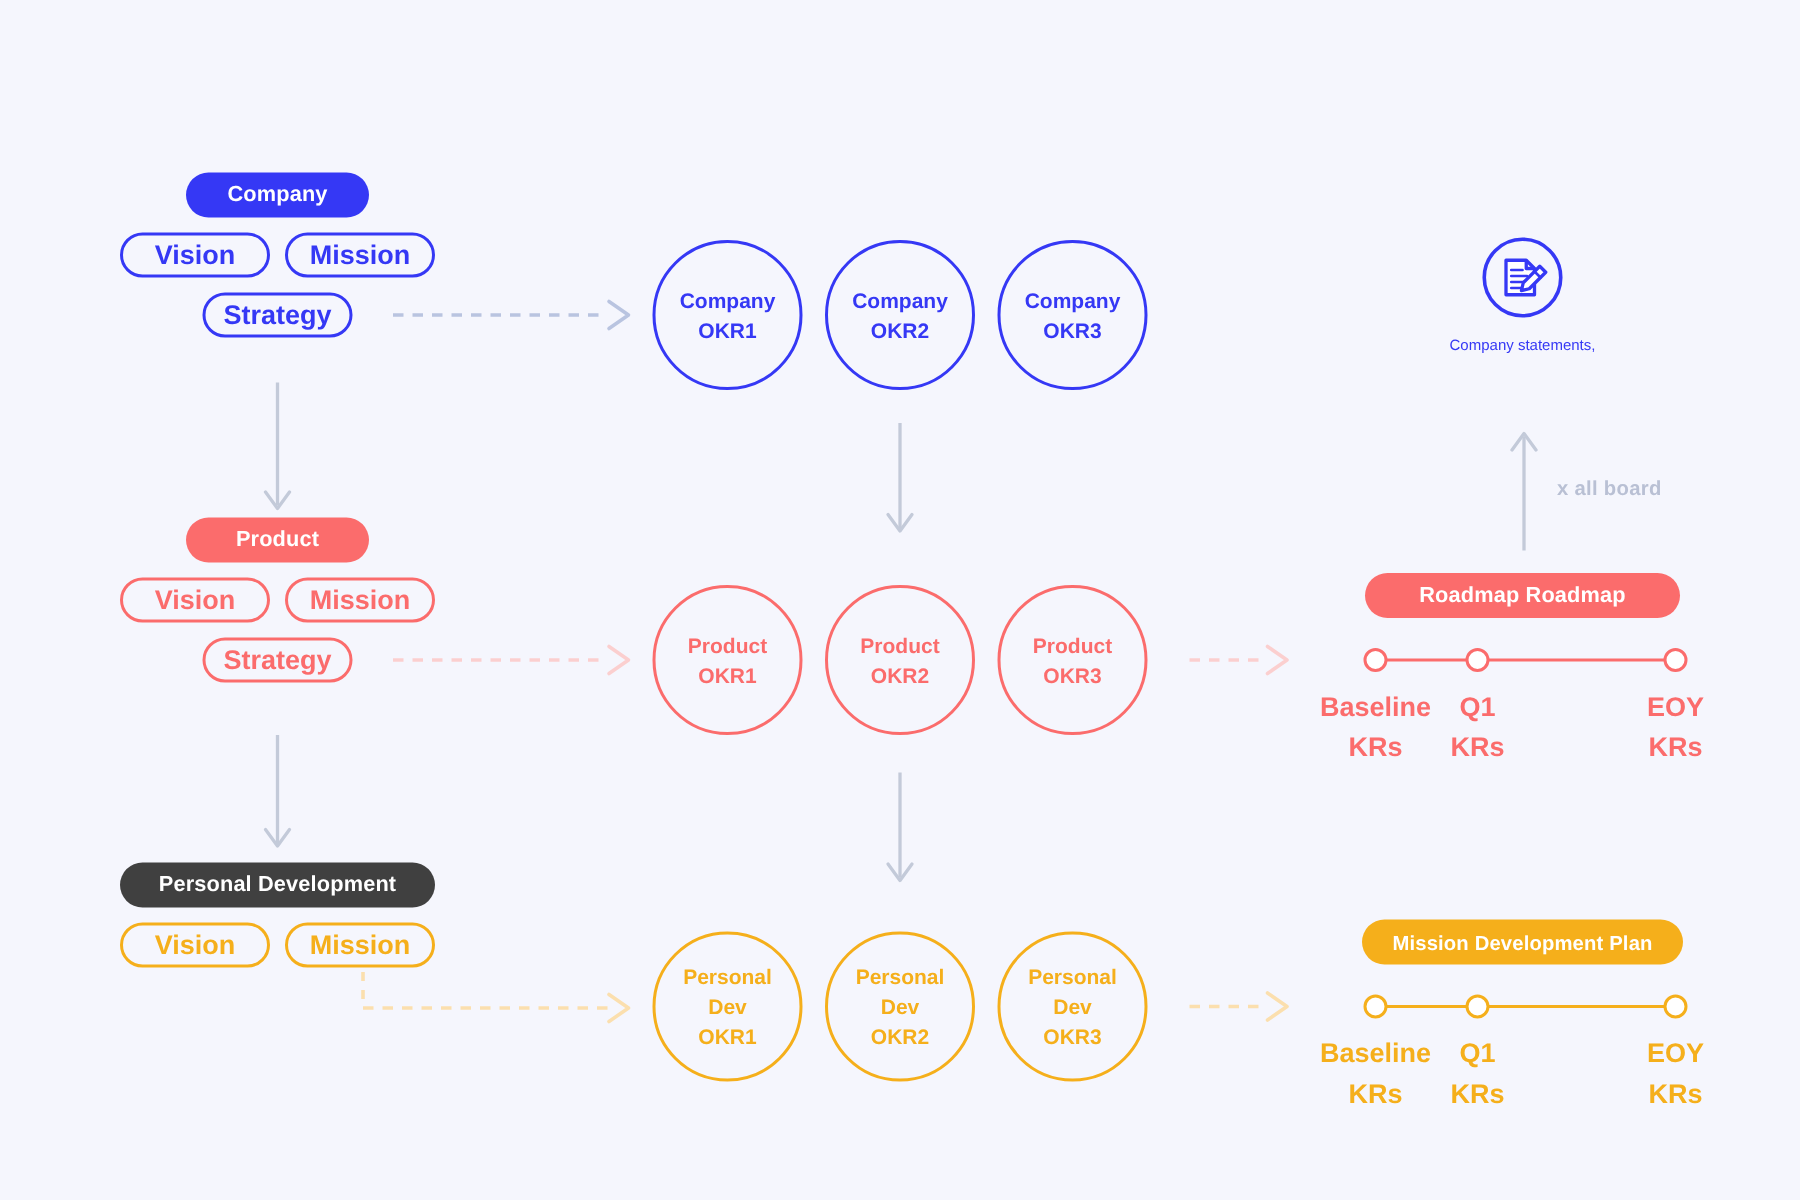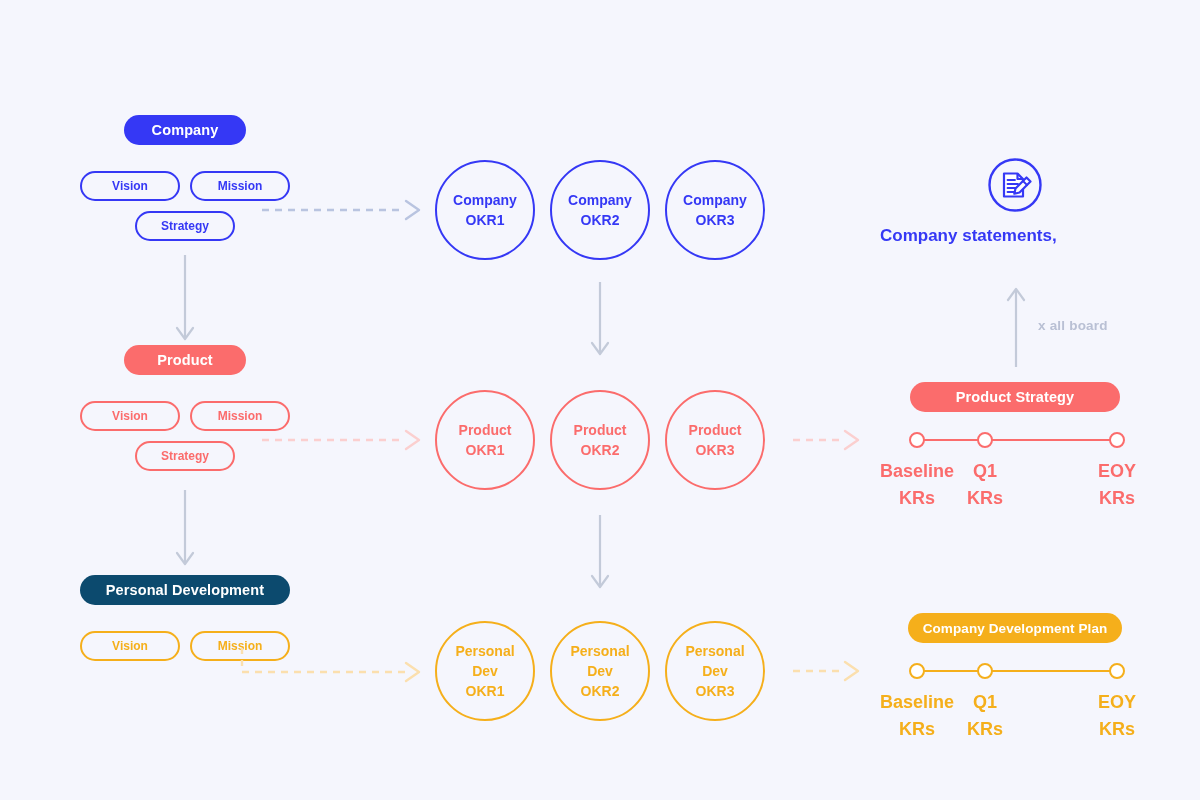--- a/index.html
+++ b/index.html
@@ -32,22 +32,21 @@
   }
   .pill-solid {
     color: #ffffff;
     font-size: 14.5px;
     letter-spacing: 0.1px;
   }
   .pill-outline {
     background: transparent;
     border-width: 2px;
     border-style: solid;
-    font-size: 12px;
-    margin-top: 16px;
+    font-size: 18px;
   }
 
   
   .okr-circle {
     position: absolute;
     width: 100px;
     height: 100px;
     border-radius: 50%;
     border-width: 2px;
     border-style: solid;
@@ -90,23 +89,23 @@
     font-size: 18px;
     font-weight: bold;
     line-height: 1.5;
     text-align: center;
     width: 90px;
   }
 
   
   .caption {
     position: absolute;
-    text-align: left;
-    font-weight: bold;
-    font-size: 17px;
+    text-align: center;
+    font-weight: normal;
+    font-size: 10px;
     line-height: 1.45;
   }
   .note {
     position: absolute;
     font-size: 13.5px;
     font-weight: bold;
     color: #b9c0d4;
     letter-spacing: 0.2px;
   }
   svg.deco { position: absolute; overflow: visible; }
@@ -211,21 +210,21 @@
     <span>Product</span>
     <span>OKR3</span>
   </div>
 
   <svg class="deco" style="left:793px; top:426px;" width="80" height="28" viewBox="0 0 80 28">
     <line x1="0" y1="14" x2="51" y2="14" stroke="#fbcfcf" stroke-width="2.4" stroke-dasharray="7 6"></line>
     <polyline points="52,5 65,14 52,23" fill="none" stroke="#fbcfcf" stroke-width="2.4" stroke-linecap="round" stroke-linejoin="round"></polyline>
   </svg>
 
   <div class="pill pill-solid" style="left:910px; top:382px; width:210px; height:30px; background:#fb6c6c;">
-    <span>Product Strategy</span>
+    <span>Roadmap Roadmap</span>
   </div>
 
   <div class="timeline" style="left:907px; top:430px; width:226px; height:70px;">
     <div class="timeline-track" style="width:206px; background:#fb6c6c;"></div>
     <div class="tl-node" style="left:2px; border-color:#fb6c6c;"></div>
     <div class="tl-node" style="left:70px; border-color:#fb6c6c;"></div>
     <div class="tl-node" style="left:202px; border-color:#fb6c6c;"></div>
 
     <div class="tl-label" style="left:-35px; color:#fb6c6c;">
       <div>Baseline</div>
@@ -244,21 +243,21 @@
   <svg class="deco" style="left:169px; top:490px;" width="32" height="82" viewBox="0 0 32 82">
     <line x1="16" y1="0" x2="16" y2="72" stroke="#c3cad9" stroke-width="2.2"></line>
     <polyline points="8,63 16,74 24,63" fill="none" stroke="#c3cad9" stroke-width="2.2" stroke-linecap="round" stroke-linejoin="round"></polyline>
   </svg>
 
   <svg class="deco" style="left:584px; top:515px;" width="32" height="80" viewBox="0 0 32 80">
     <line x1="16" y1="0" x2="16" y2="70" stroke="#c3cad9" stroke-width="2.2"></line>
     <polyline points="8,61 16,72 24,61" fill="none" stroke="#c3cad9" stroke-width="2.2" stroke-linecap="round" stroke-linejoin="round"></polyline>
   </svg>
 
-  <div class="pill pill-solid" style="left:80px; top:575px; width:210px; height:30px; background:#0c4a6e;">
+  <div class="pill pill-solid" style="left:80px; top:575px; width:210px; height:30px; background:#404040;">
     <span>Personal Development</span>
   </div>
 
   <div class="pill pill-outline" style="left:80px; top:615px; width:100px; height:30px; border-color:#f5af1b; color:#f5af1b;">
     <span>Vision</span>
   </div>
   <div class="pill pill-outline" style="left:190px; top:615px; width:100px; height:30px; border-color:#f5af1b; color:#f5af1b;">
     <span>Mission</span>
   </div>
 
@@ -283,21 +282,21 @@
     <span>Dev</span>
     <span>OKR3</span>
   </div>
 
   <svg class="deco" style="left:793px; top:657px;" width="80" height="28" viewBox="0 0 80 28">
     <line x1="0" y1="14" x2="51" y2="14" stroke="#fbdfae" stroke-width="2.4" stroke-dasharray="7 6"></line>
     <polyline points="52,5 65,14 52,23" fill="none" stroke="#fbdfae" stroke-width="2.4" stroke-linecap="round" stroke-linejoin="round"></polyline>
   </svg>
 
   <div class="pill pill-solid" style="left:908px; top:613px; width:214px; height:30px; background:#f5af1b; font-size:13.5px;">
-    <span>Company Development Plan</span>
+    <span>Mission Development Plan</span>
   </div>
 
   <div class="timeline" style="left:907px; top:661px; width:226px; height:70px;">
     <div class="timeline-track" style="width:206px; background:#f5af1b;"></div>
     <div class="tl-node" style="left:2px; border-color:#f5af1b;"></div>
     <div class="tl-node" style="left:70px; border-color:#f5af1b;"></div>
     <div class="tl-node" style="left:202px; border-color:#f5af1b;"></div>
 
     <div class="tl-label" style="left:-35px; color:#f5af1b;">
       <div>Baseline</div>

